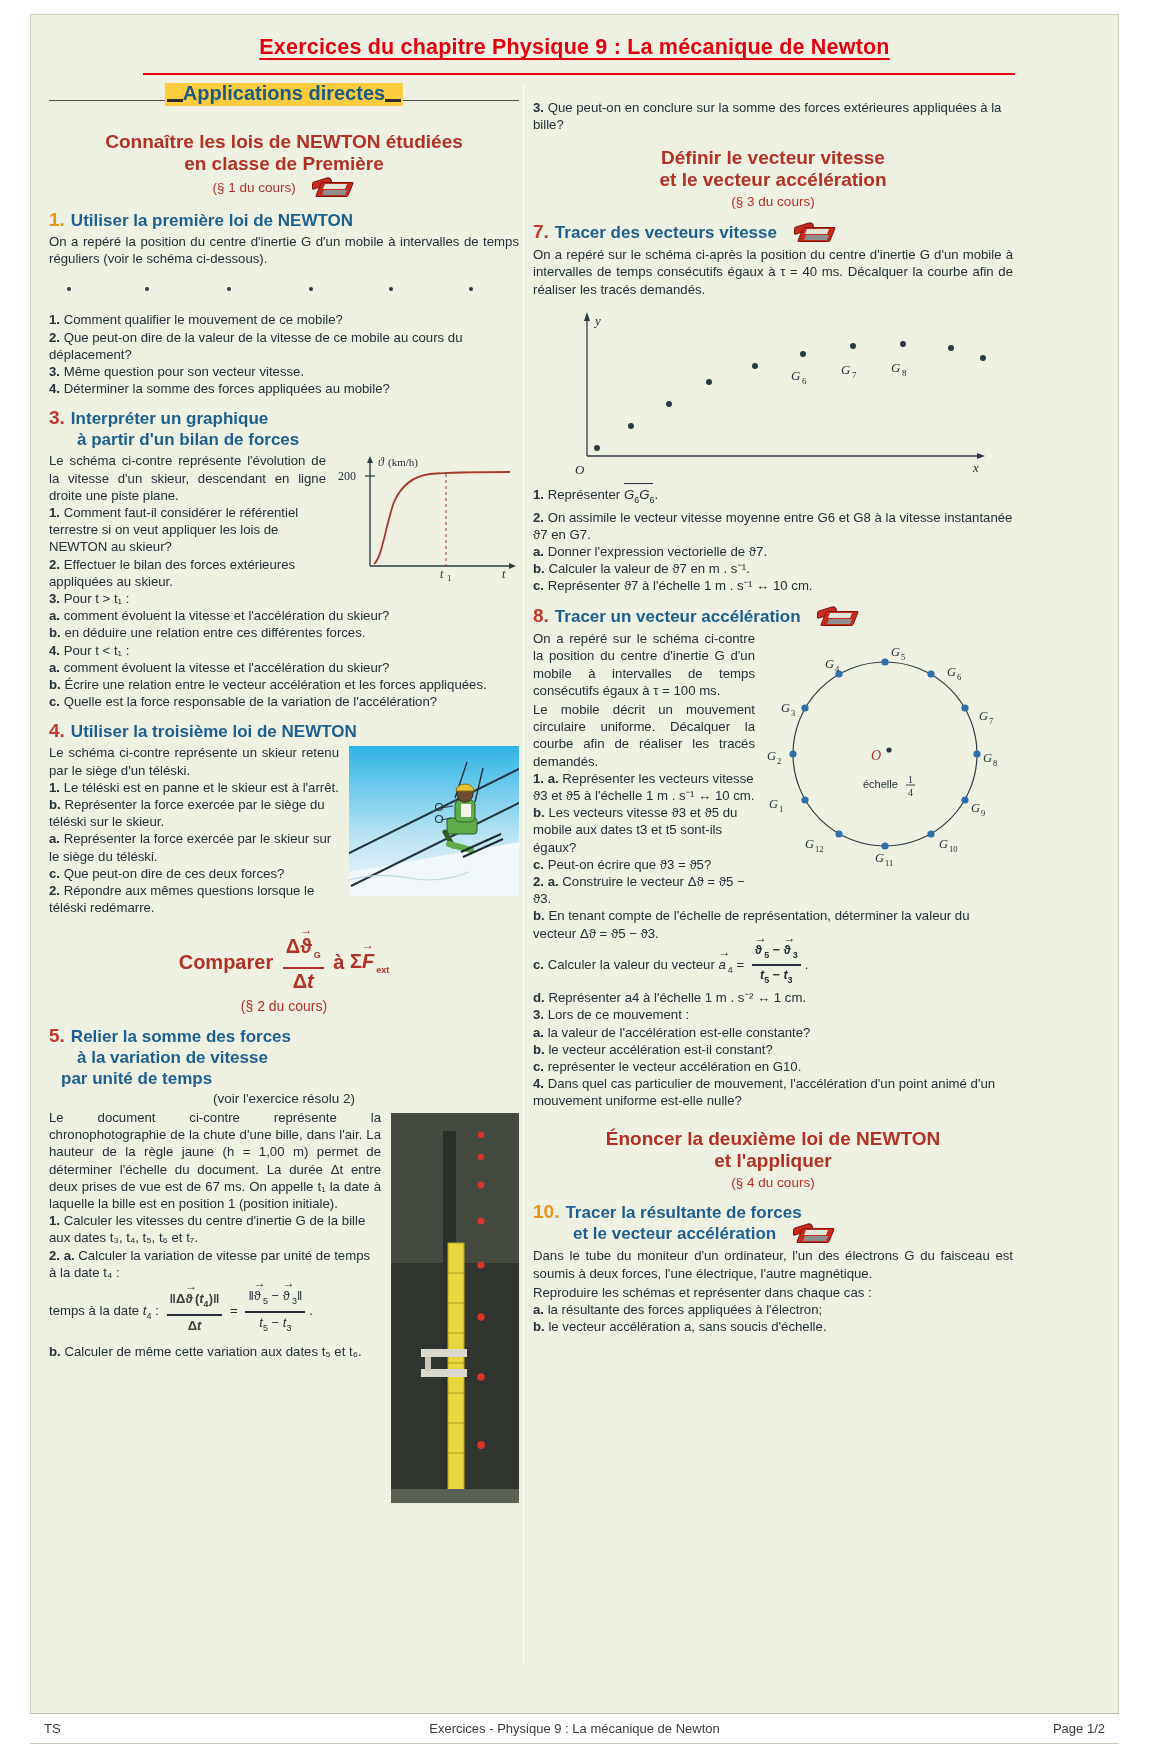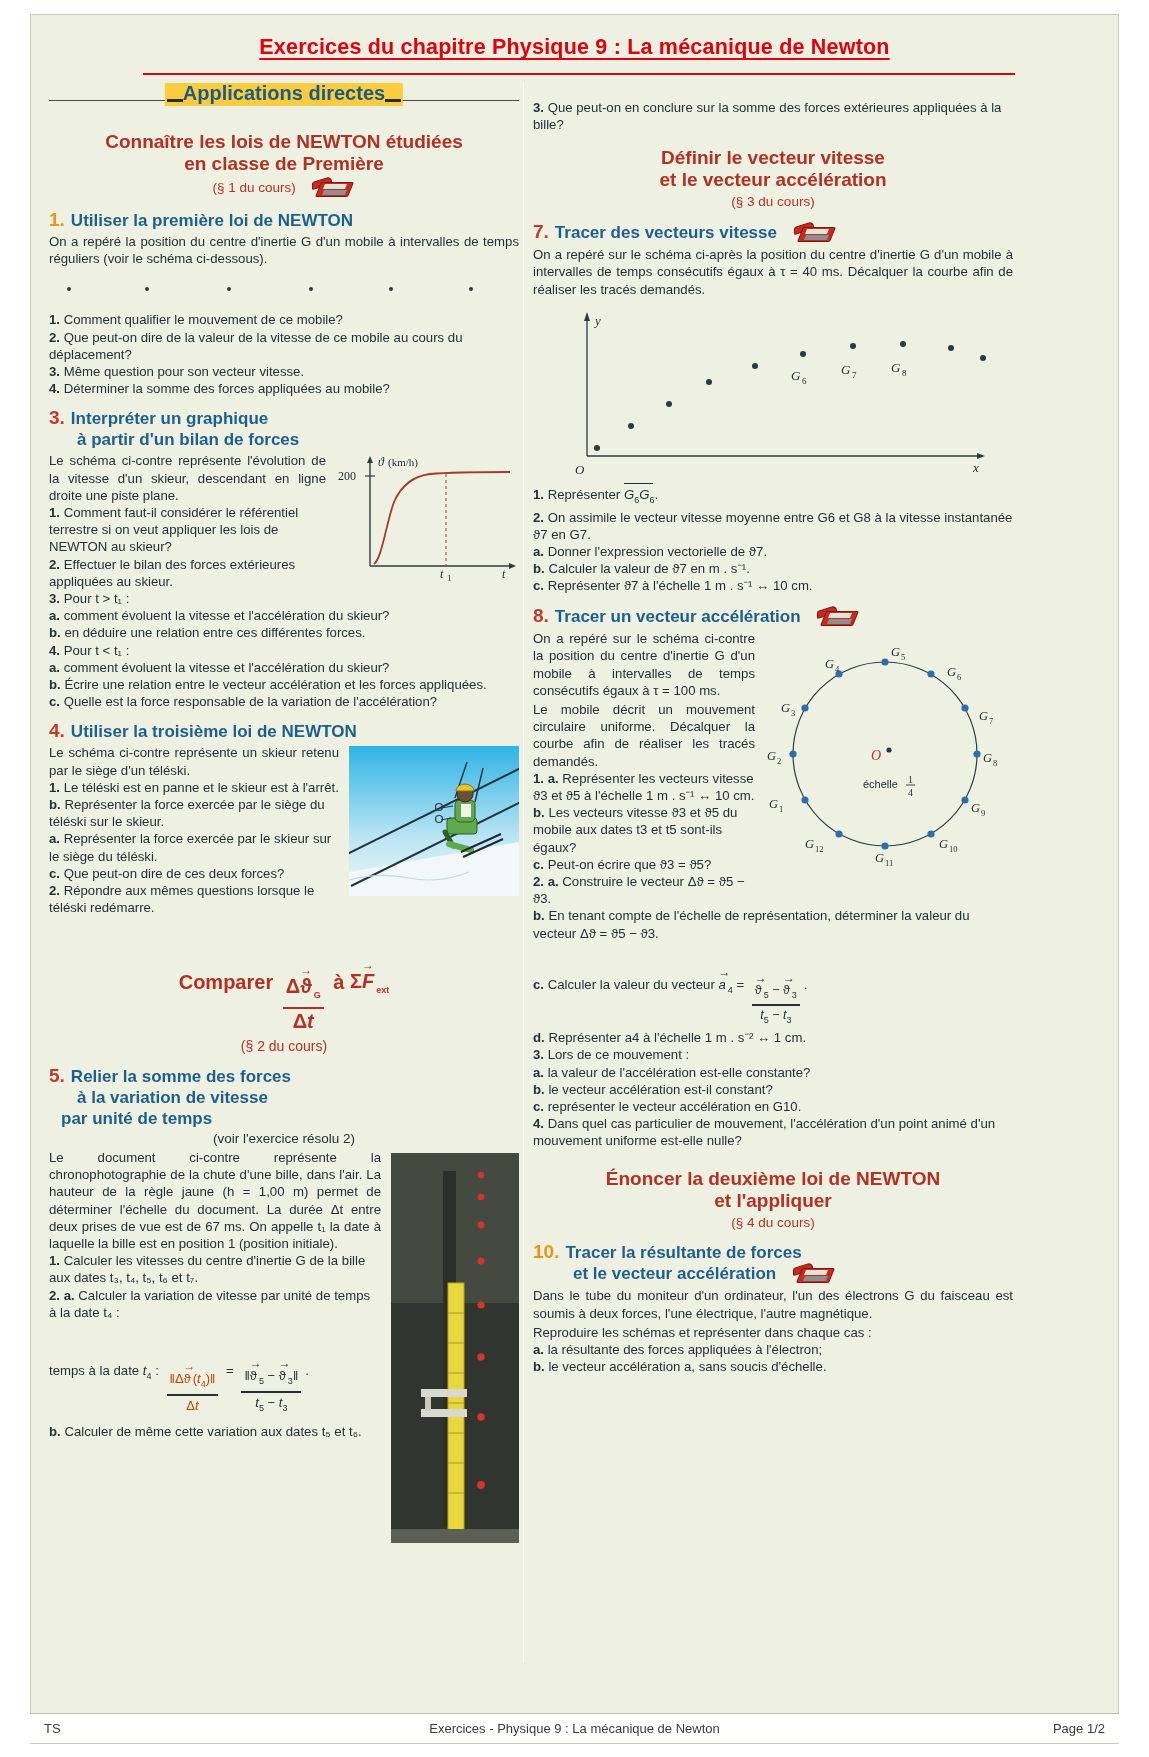--- a/index.html
+++ b/index.html
@@ -177,21 +177,21 @@
     font-size:20px;
     margin-top:18px;
     line-height:22px;
   }
   .frac {
     display:inline-block;
     vertical-align:middle;
     text-align:center;
     margin:0 4px;
   }
-  .frac .top { display:block; border-bottom:2px solid #b23124; padding:0 3px 1px 3px;margin-top:40px; }
+  .frac .top { display:block; border-bottom:2px solid #b23124; padding:0 3px 1px 3px; }
   .frac .bot { display:block; padding-top:1px; }
   .vecbar { position:relative; }
   .vecbar::after {
     content:"";
     position:absolute; left:0; right:1px; top:-3px;
     border-top:1.6px solid currentColor;
   }
   .vecarr { position:relative; padding-right:2px; }
   .vecarr::after {
     content:"\2192";
@@ -419,21 +419,21 @@
           </g>
           <rect x="0" y="376" width="128" height="14" fill="#5a6054"></rect>
         </svg>
       </div>
 
       <div class="body-text">Le document ci-contre représente la chronophotographie de la chute d'une bille, dans l'air. La hauteur de la règle jaune (h = 1,00 m) permet de déterminer l'échelle du document. La durée Δt entre deux prises de vue est de 67 ms. On appelle t₁ la date à laquelle la bille est en position 1 (position initiale).</div>
       <div class="q"><span class="bq">1.</span> <span>Calculer les vitesses du centre d'inertie G de la bille aux dates t₃, t₄, t₅, t₆ et t₇.</span></div>
       <div class="q"><span class="bq">2.</span> <span class="bq">a.</span> <span>Calculer la variation de vitesse par unité de temps à la date t₄ :</span></div>
       <div class="q" style="margin-top:6px">
         temps à la date <i>t</i><sub>4</sub> :
-        <span class="frac" style="font-size:13px;font-weight:normal;color:#c2410c;">
+        <span class="frac" style="font-size:13px;font-weight:bold;color:#404040;">
           <span class="top" style="border-color:#23303a">‖Δ<span class="vecarr">ϑ</span>(<i>t</i><sub>4</sub>)‖</span>
           <span class="bot">Δ<i>t</i></span>
         </span>
         =
         <span class="frac" style="font-size:13px;font-weight:normal;color:#23303a;">
           <span class="top" style="border-color:#23303a">‖<span class="vecarr">ϑ</span><sub>5</sub> − <span class="vecarr">ϑ</span><sub>3</sub>‖</span>
           <span class="bot"><i>t</i><sub>5</sub> − <i>t</i><sub>3</sub></span>
         </span>.
       </div>
       <div class="q" style="margin-top:6px"><span class="bq">b.</span> <span>Calculer de même cette variation aux dates t₅ et t₆.</span></div>
@@ -559,21 +559,21 @@
 
       <div class="body-text">On a repéré sur le schéma ci-contre la position du centre d'inertie G d'un mobile à intervalles de temps consécutifs égaux à τ = 100 ms.</div>
       <div class="body-text">Le mobile décrit un mouvement circulaire uniforme. Décalquer la courbe afin de réaliser les tracés demandés.</div>
       <div class="q"><span class="bq">1.</span> <span class="bq">a.</span> <span>Représenter les vecteurs vitesse ϑ3 et ϑ5 à l'échelle 1 m . s⁻¹ ↔ 10 cm.</span></div>
       <div class="q"><span class="bq">b.</span> <span>Les vecteurs vitesse ϑ3 et ϑ5 du mobile aux dates t3 et t5 sont-ils égaux?</span></div>
       <div class="q"><span class="bq">c.</span> <span>Peut-on écrire que ϑ3 = ϑ5?</span></div>
       <div class="q"><span class="bq">2.</span> <span class="bq">a.</span> <span>Construire le vecteur Δϑ = ϑ5 − ϑ3.</span></div>
       <div class="q"><span class="bq">b.</span> <span>En tenant compte de l'échelle de représentation, déterminer la valeur du vecteur Δϑ = ϑ5 − ϑ3.</span></div>
       <div class="q">
         <span class="bq">c.</span> Calculer la valeur du vecteur <span class="vecarr"><i>a</i></span><sub>4</sub> =
-        <span class="frac" style="font-size:12.5px;font-weight:normal;color:#23303a;">
+        <span class="frac" style="font-size:12.5px;font-weight:bold;color:#23303a;">
           <span class="top" style="border-color:#23303a"><span class="vecarr">ϑ</span><sub>5</sub> − <span class="vecarr">ϑ</span><sub>3</sub></span>
           <span class="bot"><i>t</i><sub>5</sub> − <i>t</i><sub>3</sub></span>
         </span>.
       </div>
       <div class="q"><span class="bq">d.</span> <span>Représenter a4 à l'échelle 1 m . s⁻² ↔ 1 cm.</span></div>
       <div class="q"><span class="bq">3.</span> <span>Lors de ce mouvement :</span></div>
       <div class="q"><span class="bq">a.</span> <span>la valeur de l'accélération est-elle constante?</span></div>
       <div class="q"><span class="bq">b.</span> <span>le vecteur accélération est-il constant?</span></div>
       <div class="q"><span class="bq">c.</span> <span>représenter le vecteur accélération en G10.</span></div>
       <div class="q"><span class="bq">4.</span> <span>Dans quel cas particulier de mouvement, l'accélération d'un point animé d'un mouvement uniforme est-elle nulle?</span></div>

